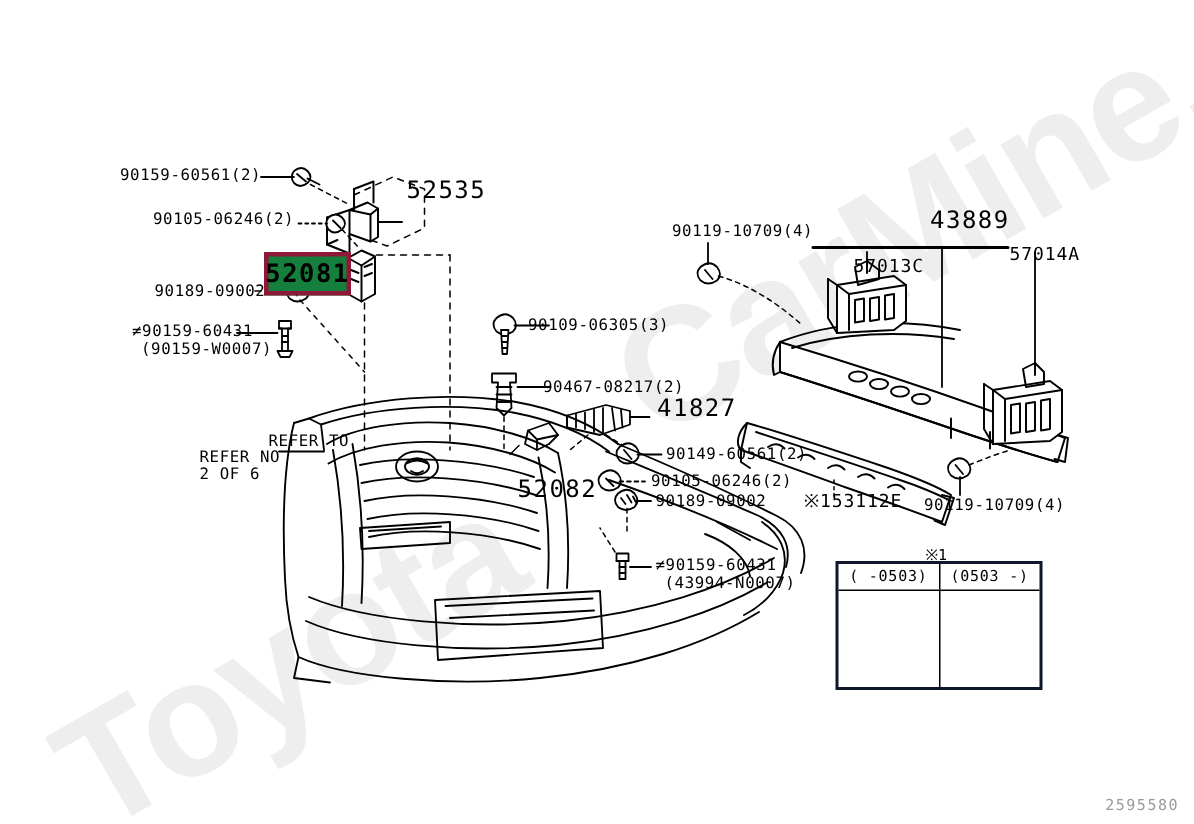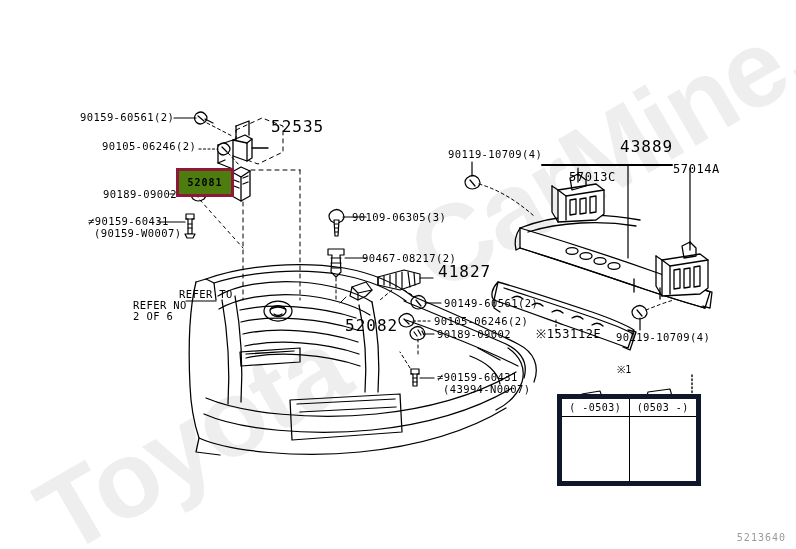--- a/index.html
+++ b/index.html
@@ -27,27 +27,27 @@
     position:absolute;z-index:3;
     font-family:"DejaVu Sans Mono","Liberation Mono",monospace;
     font-size:10.5px;letter-spacing:0.4px;color:#000;white-space:pre;
     line-height:12px;
   }
   .lbl.big{font-size:16px;letter-spacing:1px;}
   .lbl.med{font-size:12px;letter-spacing:0.6px;}
   .lbl.two{line-height:12.5px;}
   .hl{
     position:absolute;z-index:4;
-    border:3px solid #8e1838;background:#4d7c0f;
+    border:3px solid #8e1838;background:#15803d;
     display:flex;align-items:center;justify-content:center;
     font-family:"DejaVu Sans Mono","Liberation Mono",monospace;
-    font-size:10px;font-weight:700;letter-spacing:1px;color:#000;
+    font-size:17px;font-weight:700;letter-spacing:1px;color:#000;
   }
   .inset{
-    position:absolute;z-index:3;border:5px solid #0f172a;background:#fff;margin-top:20px;
+    position:absolute;z-index:3;border:2px solid #0f172a;background:#fff;
   }
   .inset .hdr{
     display:flex;height:17px;border-bottom:1px solid #000;
   }
   .inset .hdr div{
     flex:1;display:flex;align-items:center;justify-content:center;
     font-family:"DejaVu Sans Mono","Liberation Mono",monospace;
     font-size:10px;letter-spacing:0.5px;
   }
   .inset .hdr div:first-child{border-right:1px solid #000;}
@@ -400,15 +400,15 @@
     <div class="hdr">
       <div>(    -0503)</div>
       <div>(0503    -)</div>
     </div>
     <div class="body">
       <div></div>
       <div></div>
     </div>
   </div>
 
-  <div class="corner">5213640</div>
+  <div class="corner">2595580</div>
 
 </div>
 
 </body></html>

